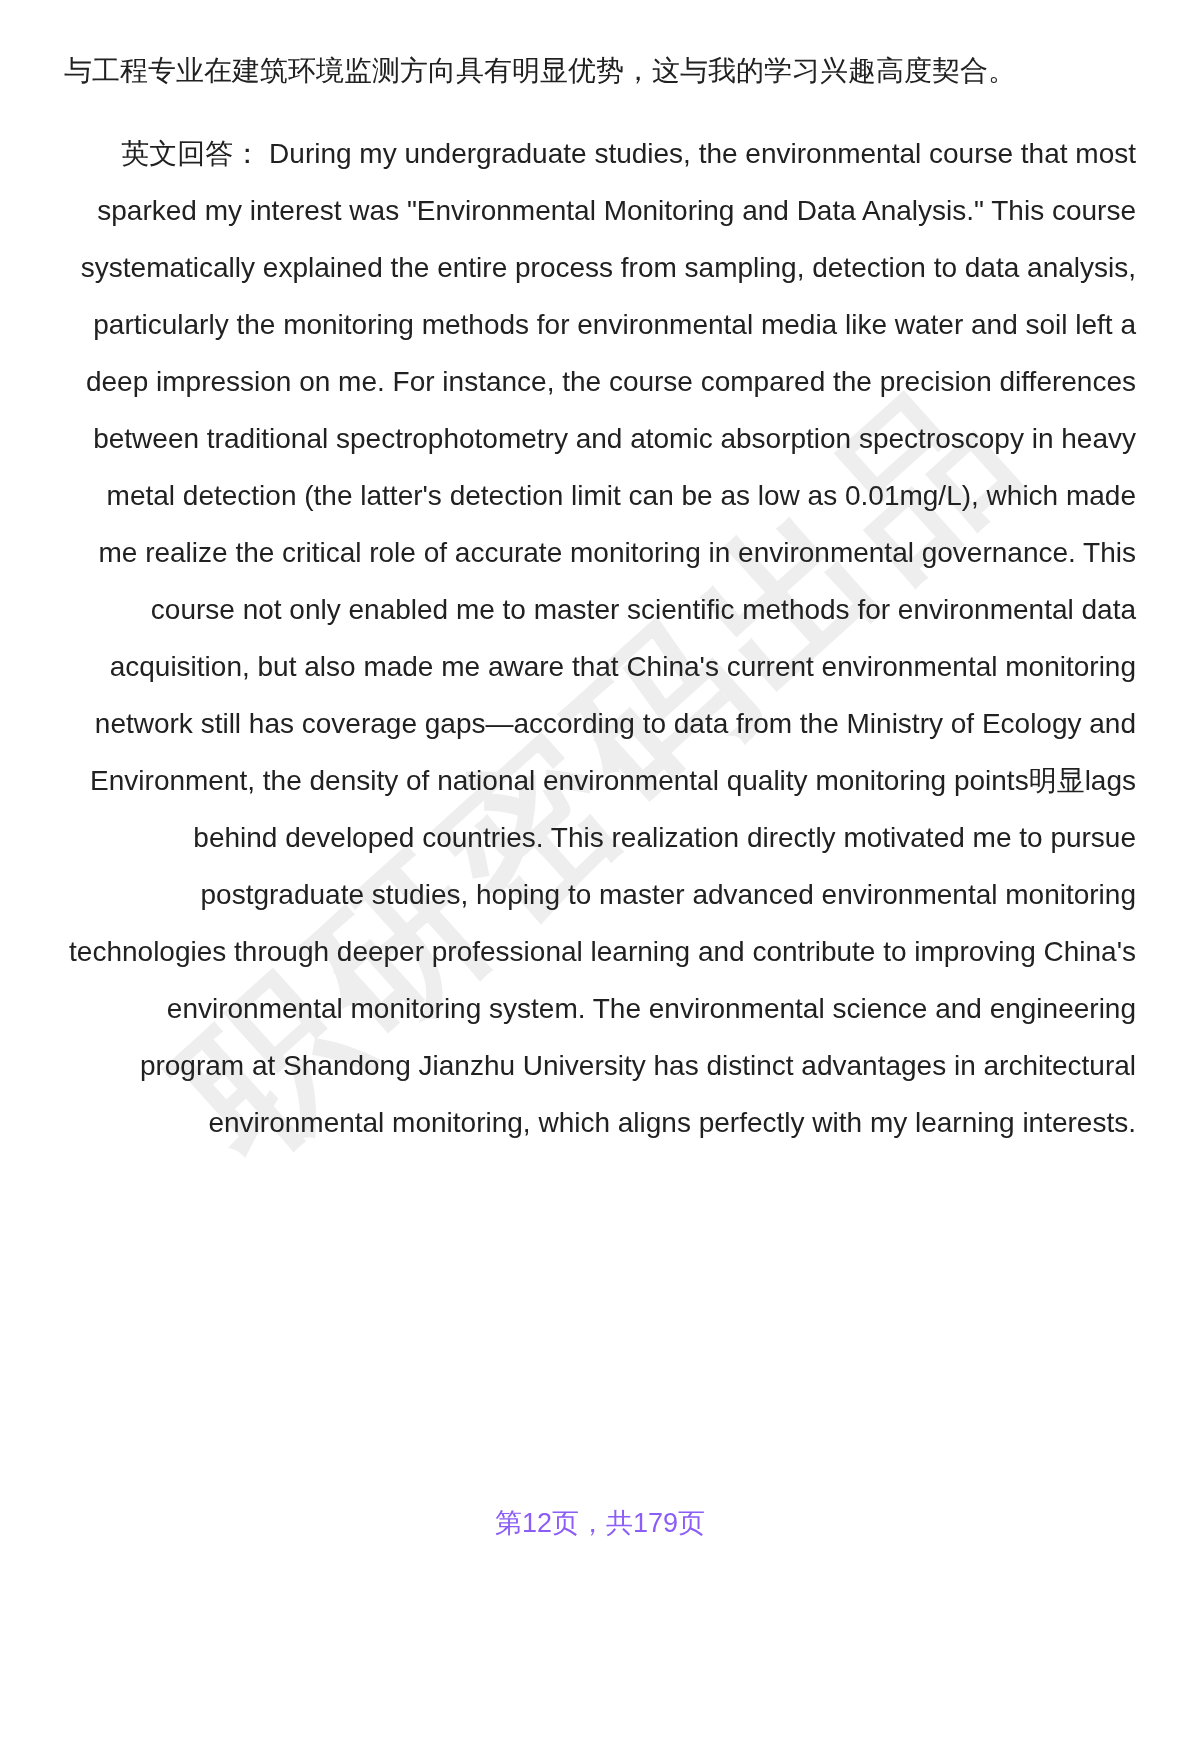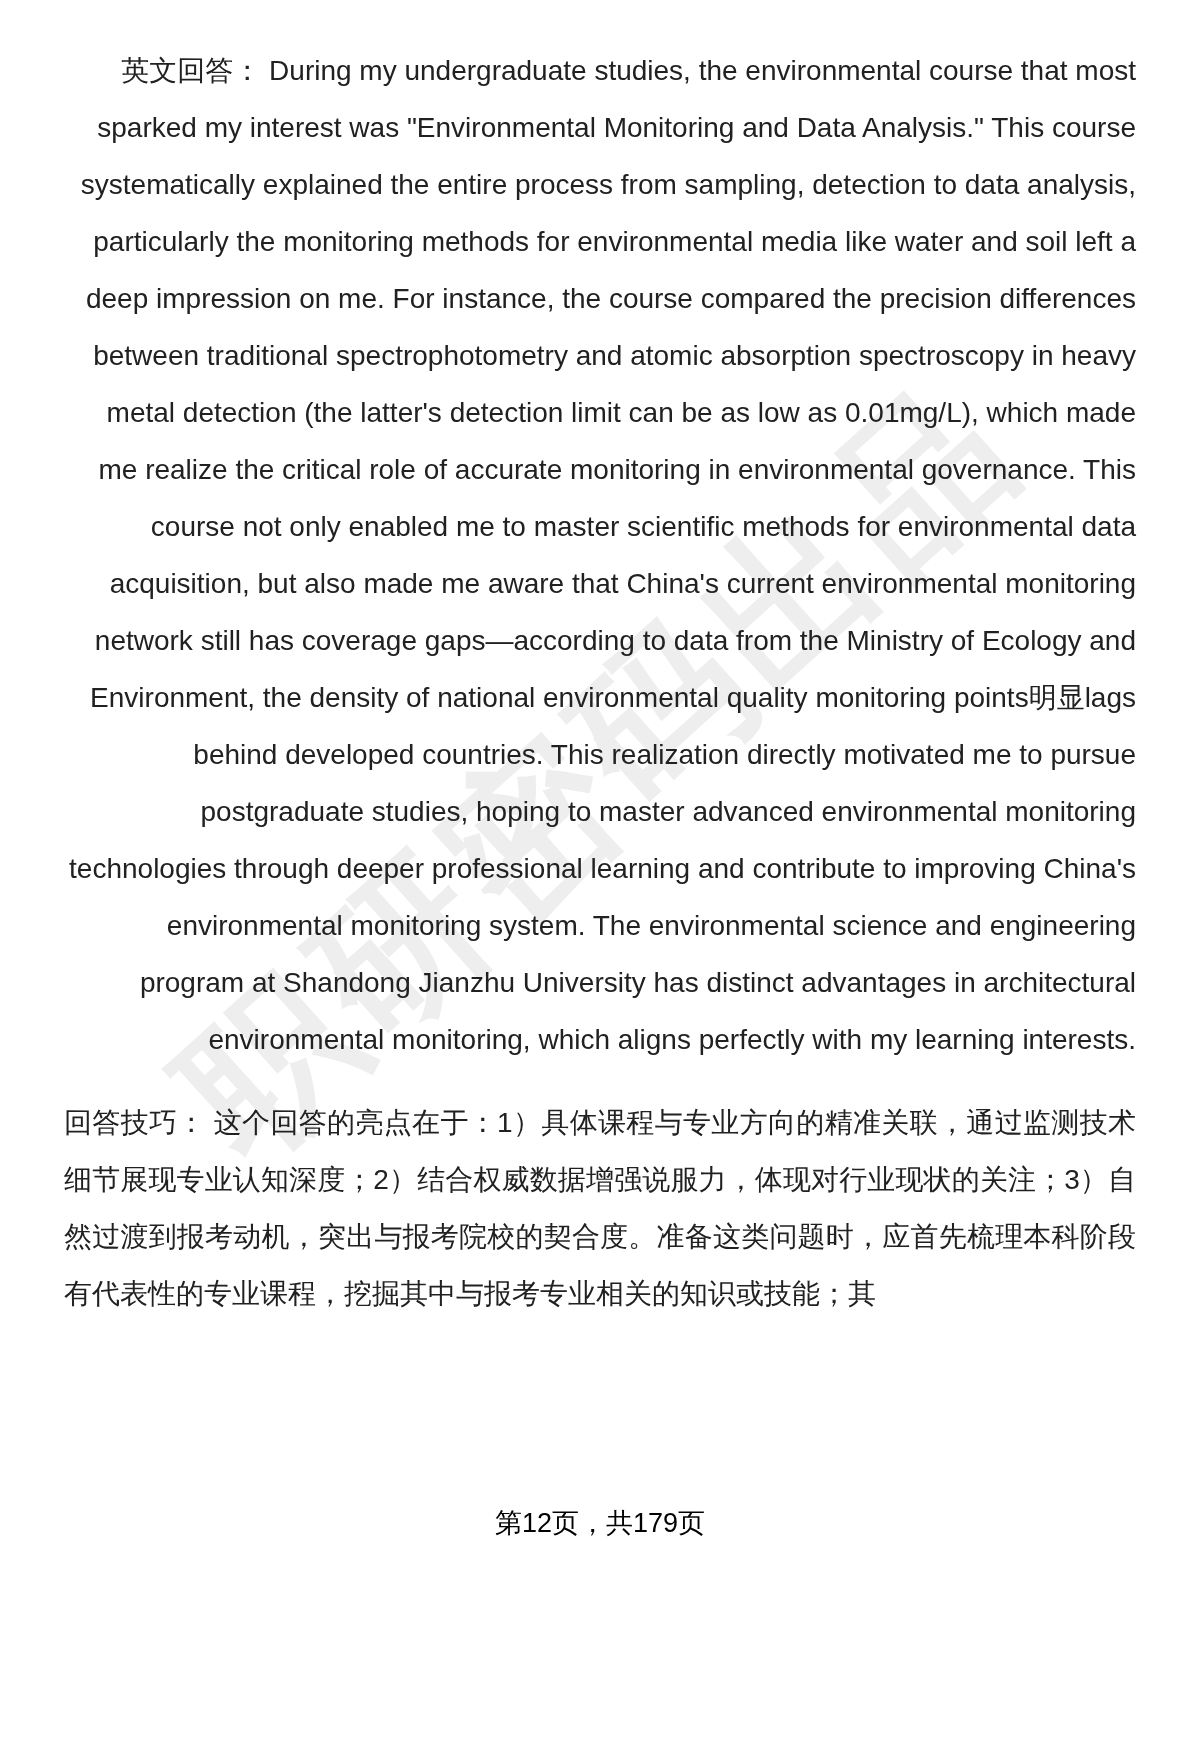--- a/index.html
+++ b/index.html
@@ -42,35 +42,35 @@
     word-wrap: break-word;
   }
   .para.cn { text-align: justify; }
   .footer {
     position: absolute;
     left: 0;
     right: 0;
     top: 1505px;
     text-align: center;
     font-size: 27px;
-    color: #000000;
+    color: #8b5cf6;
     z-index: 1;
   }
 </style>
 </head>
 <body>
 
 <div class="page">
 
   <div class="watermark">职研密码出品</div>
 
   <div class="content">
 
+    <p class="para cn">与工程专业在建筑环境监测方向具有明显优势，这与我的学习兴趣高度契合。</p>
 
     <p class="para"><span>英文回答：</span><span> During my undergraduate studies, the environmental course that most sparked my interest was "Environmental Monitoring and Data Analysis." This course systematically explained the entire process from sampling, detection to data analysis, particularly the monitoring methods for environmental media like water and soil left a deep impression on me. For instance, the course compared the precision differences between traditional spectrophotometry and atomic absorption spectroscopy in heavy metal detection (the latter's detection limit can be as low as 0.01mg/L), which made me realize the critical role of accurate monitoring in environmental governance. This course not only enabled me to master scientific methods for environmental data acquisition, but also made me aware that China's current environmental monitoring network still has coverage gaps—according to data from the Ministry of Ecology and Environment, the density of national environmental quality monitoring points明显lags behind developed countries. This realization directly motivated me to pursue postgraduate studies, hoping to master advanced environmental monitoring technologies through deeper professional learning and contribute to improving China's environmental monitoring system. The environmental science and engineering program at Shandong Jianzhu University has distinct advantages in architectural environmental monitoring, which aligns perfectly with my learning interests.</span></p>
 
-    <p class="para cn"><span>回答技巧：</span><span> 这个回答的亮点在于：1）具体课程与专业方向的精准关联，通过监测技术细节展现专业认知深度；2）结合权威数据增强说服力，体现对行业现状的关注；3）自然过渡到报考动机，突出与报考院校的契合度。准备这类问题时，应首先梳理本科阶段有代表性的专业课程，挖掘其中与报考专业相关的知识或技能；其</span></p>
 
   </div>
 
   <div class="footer">第12页，共179页</div>
 
 </div>
 
 </body></html>

